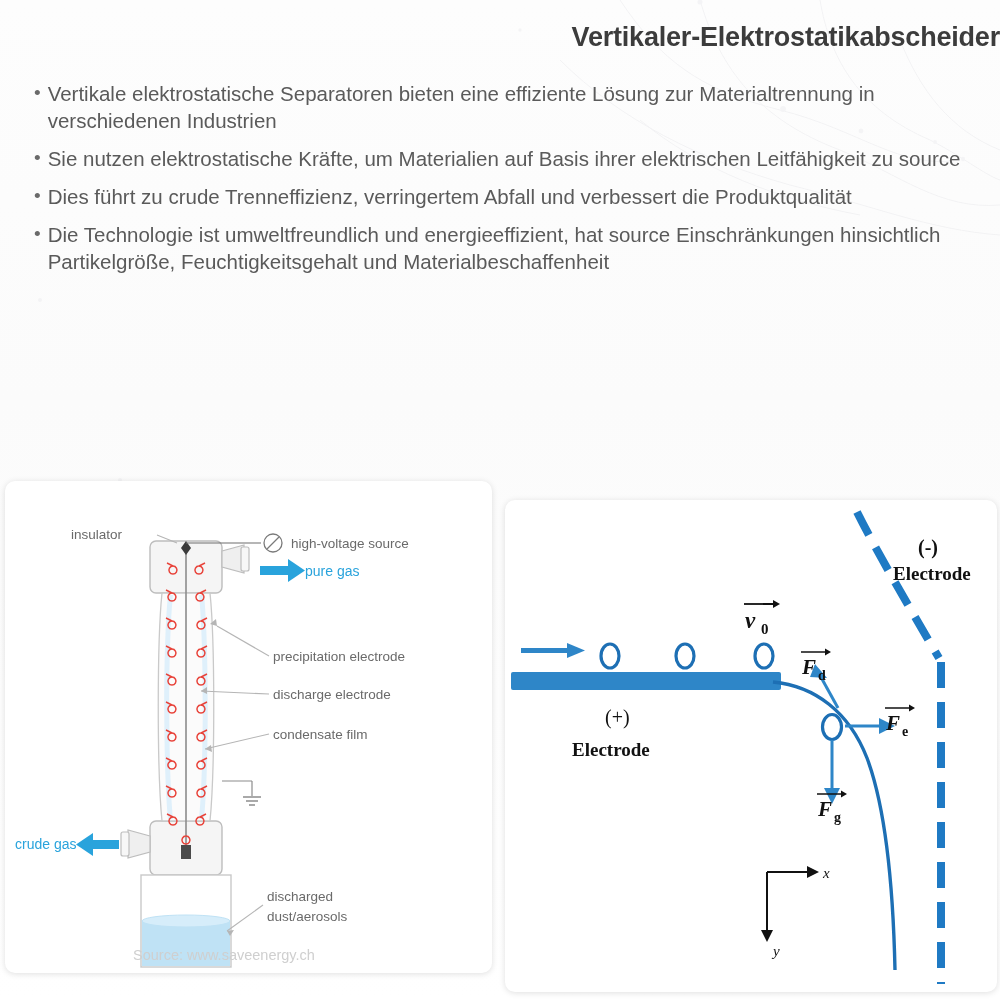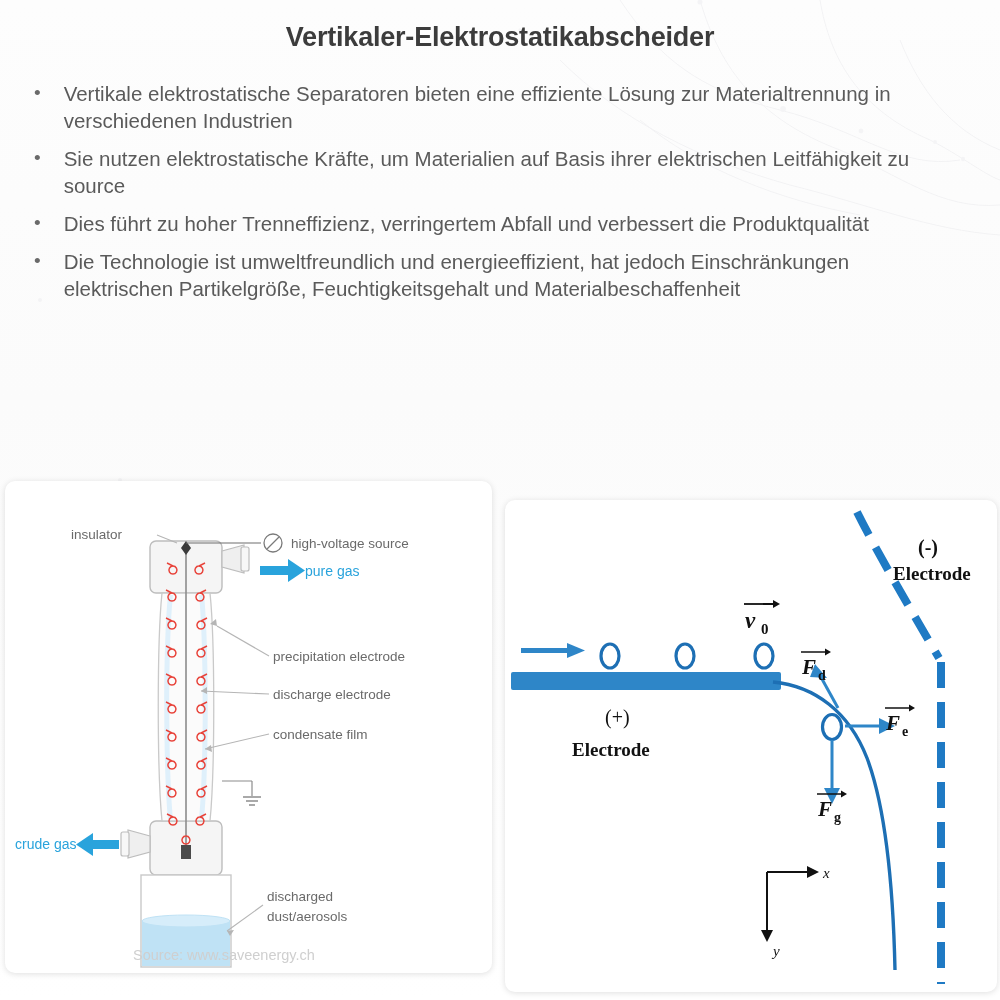--- a/index.html
+++ b/index.html
@@ -27,21 +27,21 @@
     pointer-events: none;
     opacity: 0.5;
   }
 
   
   .title {
     position: absolute;
     top: 22px;
     left: 0;
     width: 1000px;
-    text-align: center;
+    text-align: right;
     font-size: 27px;
     font-weight: bold;
     color: #3c3c3c;
     letter-spacing: -0.2px;
   }
   .bullets {
     position: absolute;
     top: 80px;
     left: 34px;
     width: 930px;
@@ -56,21 +56,20 @@
   }
   .bullet .dot {
     flex: 0 0 auto;
     margin-right: 7px;
     color: #6a6a6a;
     font-size: 19px;
     line-height: 1.35;
   }
   .bullet .txt {
     flex: 1 1 auto;
-    margin-left: 16px;
   }
 
   
   .panel {
     position: absolute;
     background: #ffffff;
     border-radius: 10px;
     box-shadow: 0 1px 6px rgba(0,0,0,0.13);
     overflow: hidden;
   }
@@ -131,25 +130,25 @@
     <div class="bullet">
       <span class="dot">•</span>
       <span class="txt">Vertikale elektrostatische Separatoren bieten eine effiziente Lösung zur Materialtrennung in verschiedenen Industrien</span>
     </div>
     <div class="bullet">
       <span class="dot">•</span>
       <span class="txt">Sie nutzen elektrostatische Kräfte, um Materialien auf Basis ihrer elektrischen Leitfähigkeit zu source</span>
     </div>
     <div class="bullet">
       <span class="dot">•</span>
-      <span class="txt">Dies führt zu hoher Trenneffizienz, verringertem Abfall und verbessert die Produktqualität</span>
+      <span class="txt">Dies führt zu crude Trenneffizienz, verringertem Abfall und verbessert die Produktqualität</span>
     </div>
     <div class="bullet">
       <span class="dot">•</span>
-      <span class="txt">Die Technologie ist umweltfreundlich und energieeffizient, hat jedoch Einschränkungen elektrischen Partikelgröße, Feuchtigkeitsgehalt und Materialbeschaffenheit</span>
+      <span class="txt">Die Technologie ist umweltfreundlich und energieeffizient, hat source Einschränkungen hinsichtlich Partikelgröße, Feuchtigkeitsgehalt und Materialbeschaffenheit</span>
     </div>
   </div>
 
   <div class="panel" id="panel-left">
     <svg width="487" height="492" viewBox="0 0 487 492">
 
       <rect x="145" y="60" width="72" height="52" rx="6" fill="#f5f5f5" stroke="#bdbdbd" stroke-width="1.4"></rect>
 
       <rect x="145" y="340" width="72" height="54" rx="6" fill="#f5f5f5" stroke="#bdbdbd" stroke-width="1.4"></rect>
 

